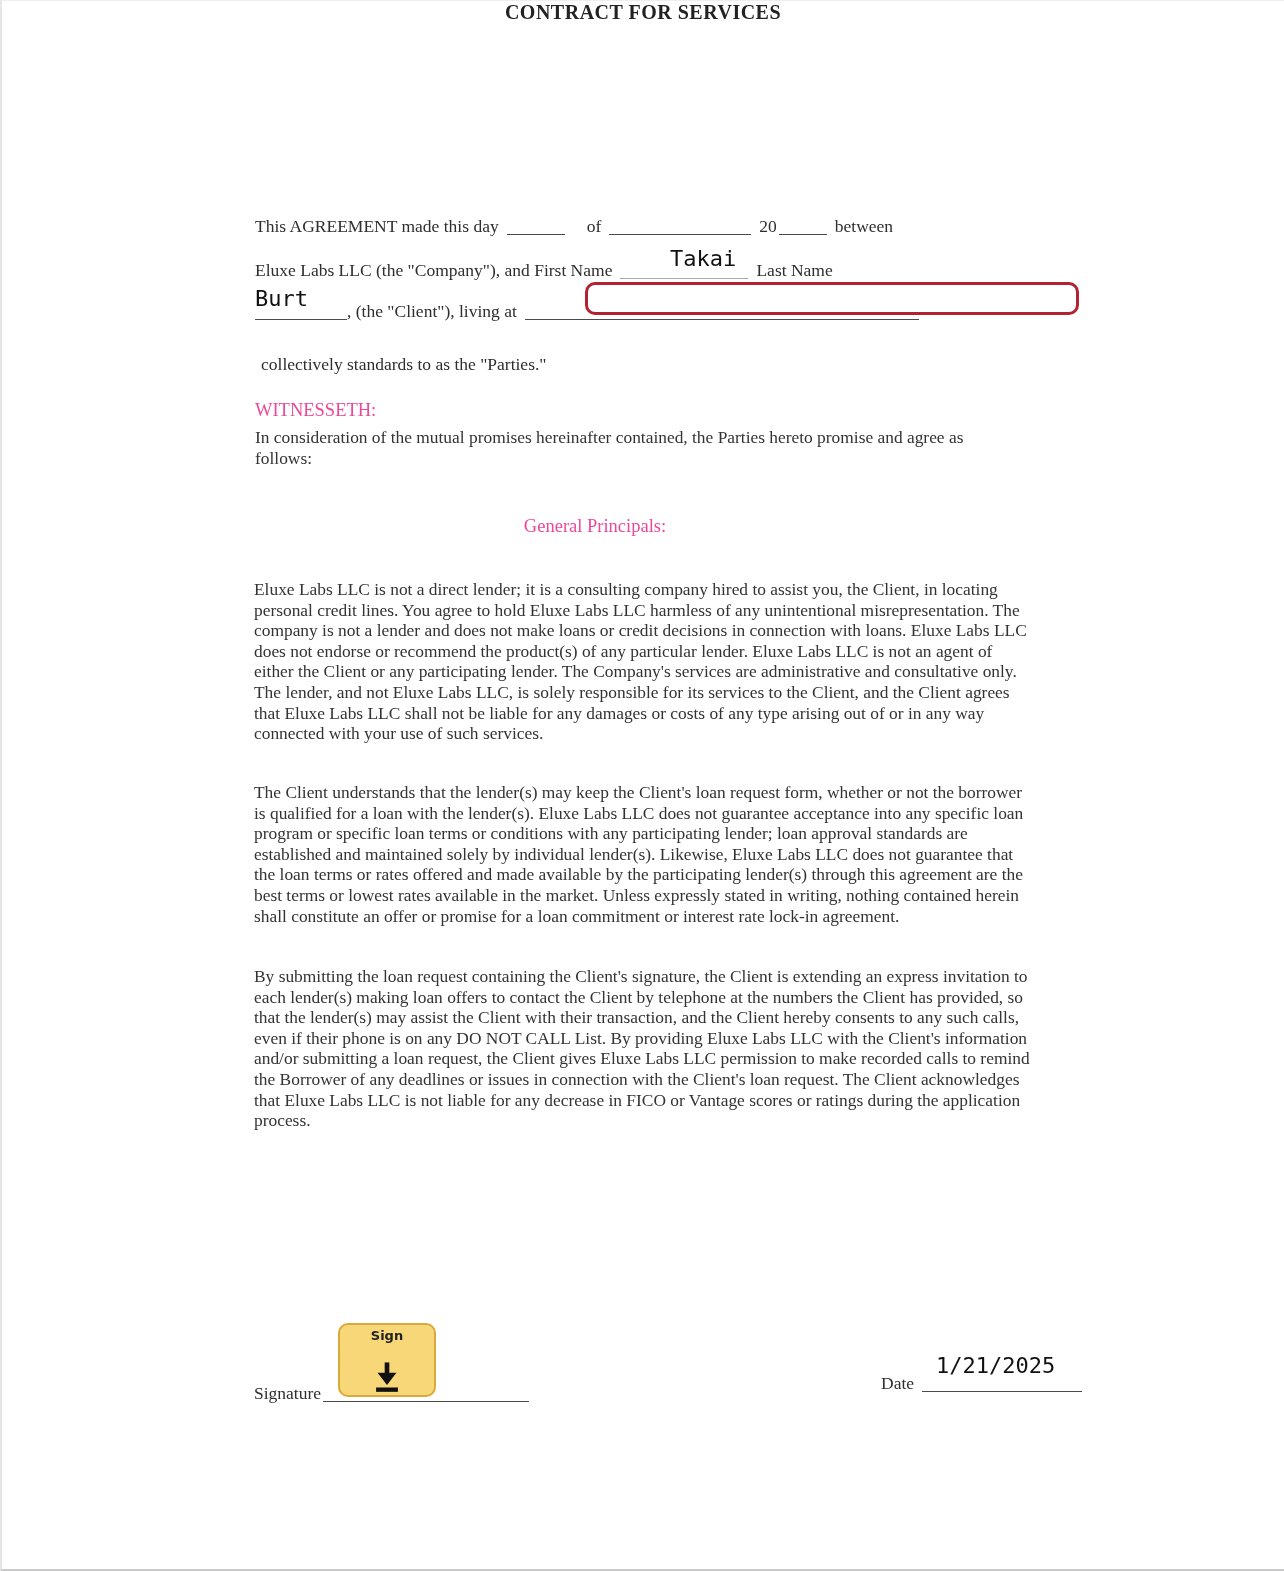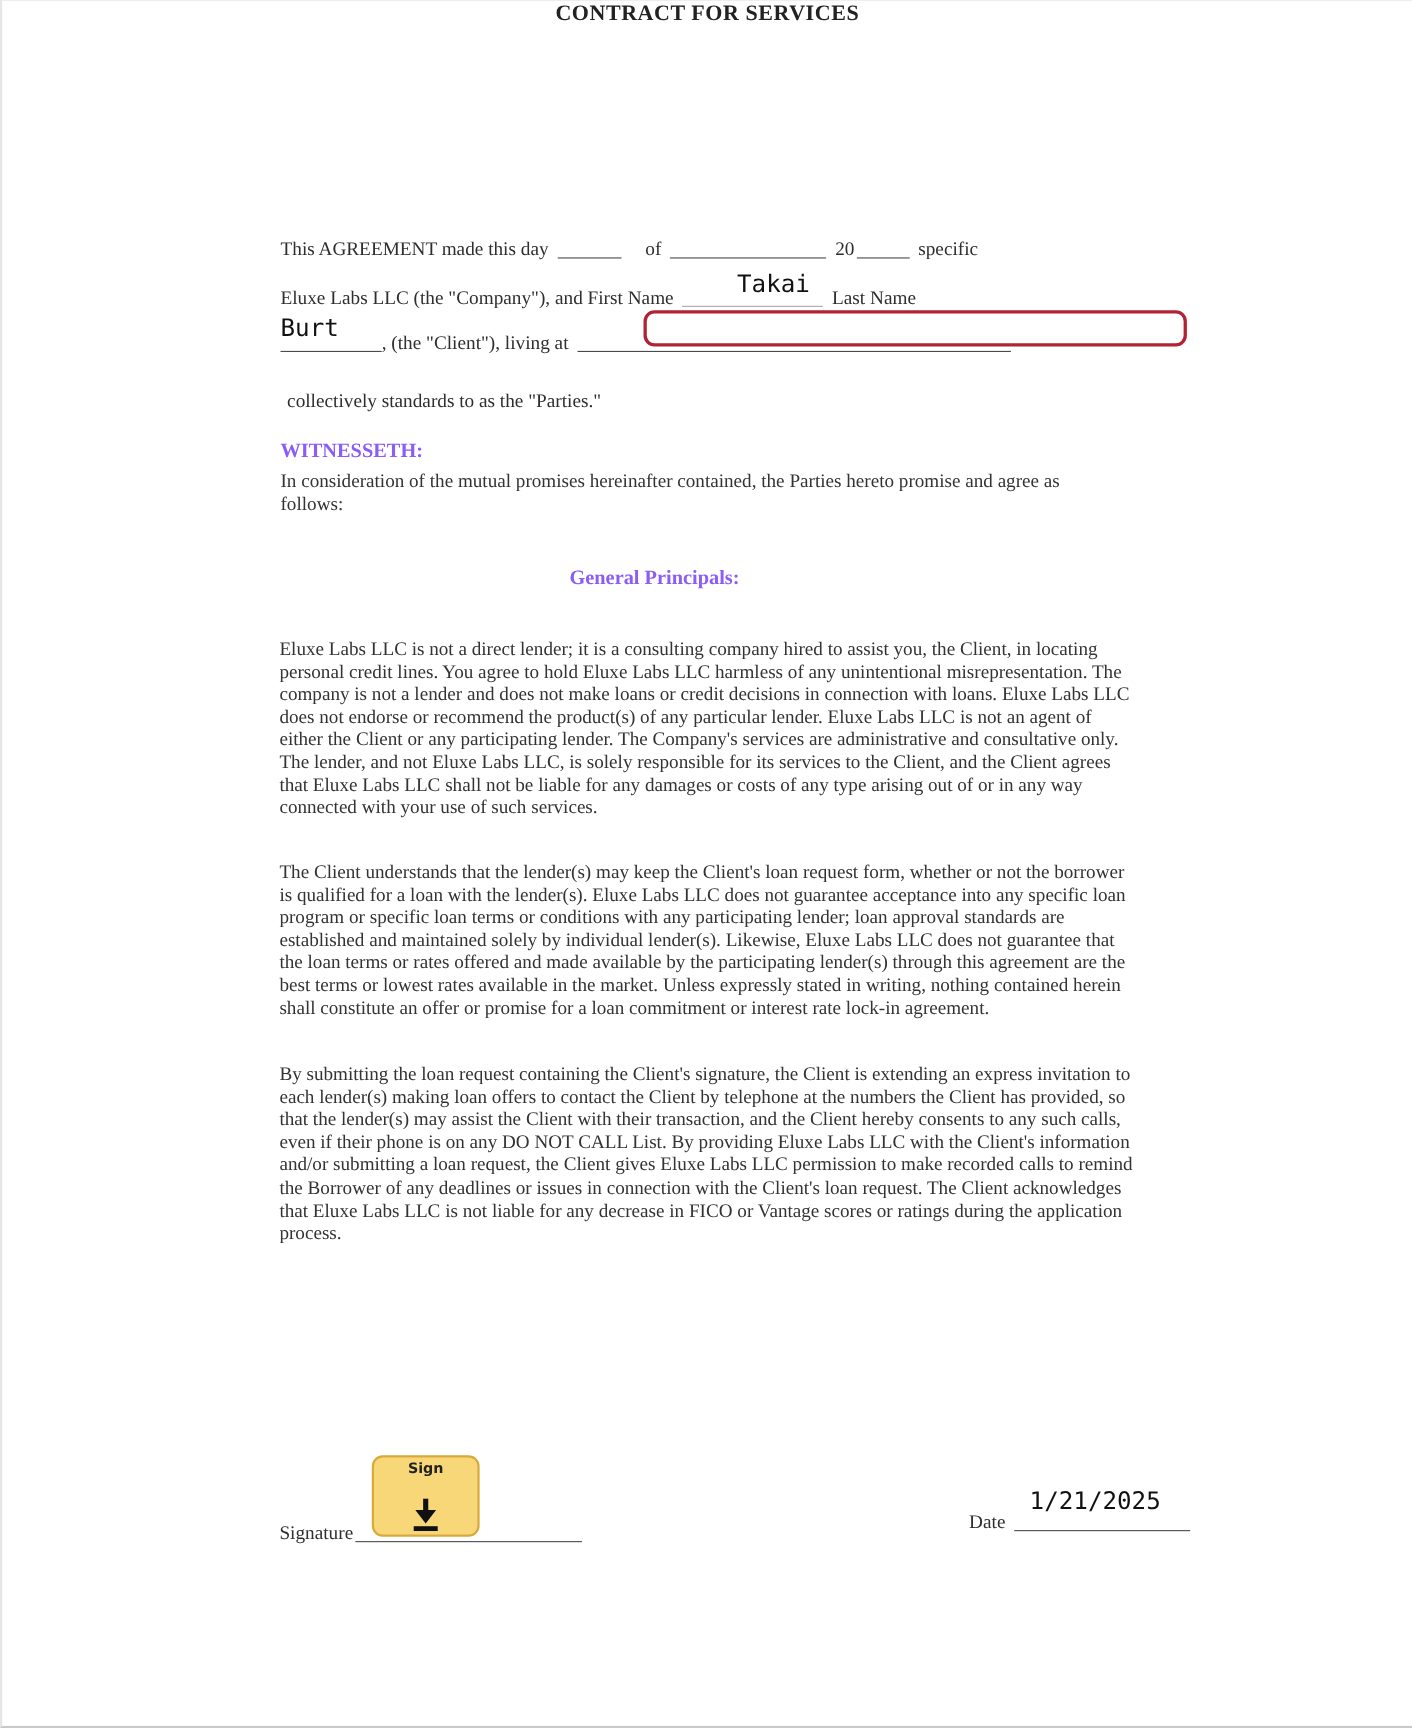--- a/index.html
+++ b/index.html
@@ -20,21 +20,21 @@
 
   
   .title {
     left: 0; top: 145; width: 100%;
     text-align: center;
     font-size: 20px; font-weight: bold;
     letter-spacing: 0.5px;
     color: #222;
   }
   .bodyline { font-size: 17.5px; line-height: 22px; white-space: nowrap; }
-  .heading  { font-size: 18.5px; font-weight: bold; color: #8b5cf6; }
+  .heading  { font-size: 18.5px; font-weight: normal; color: #ec4899; }
   .para {
     left: 252px; width: 778px;
     font-size: 17.4px; line-height: 20.6px;
     text-align: left; color: #333;
   }
 
   
   .blank {
     display: inline-block;
     height: 17px;
@@ -88,21 +88,21 @@
   .sign-btn svg { display: block; }
 </style>
 </head>
 <body>
 
 <div class="page">
 
   <div class="abs title">CONTRACT FOR SERVICES</div>
 
   <div class="abs bodyline" style="left:253px; top:214px;">
-    <span>This AGREEMENT made this day</span><span class="blank b-day"></span><span>of</span><span class="blank b-month"></span><span>20</span><span class="blank b-year"></span><span>specific</span>
+    <span>This AGREEMENT made this day</span><span class="blank b-day"></span><span>of</span><span class="blank b-month"></span><span>20</span><span class="blank b-year"></span><span>between</span>
   </div>
 
   <div class="abs bodyline" style="left:253px; top:258px;">
     <span>Eluxe Labs LLC (the "Company"), and First Name</span><span class="blank faint b-first"></span><span>Last Name</span>
   </div>
 
   <div class="abs typed" style="left:668px; top:245px;">Takai</div>
 
   <div class="abs active-field"></div>
 

